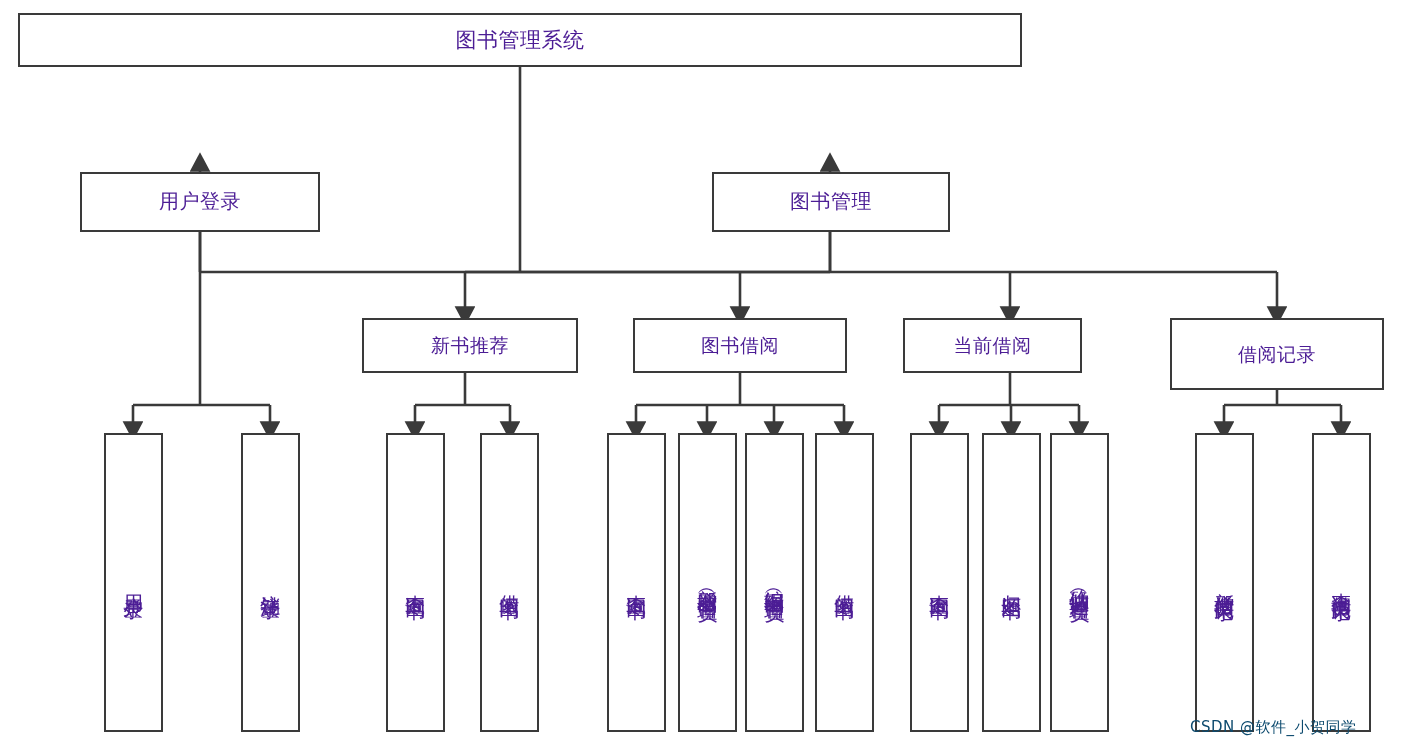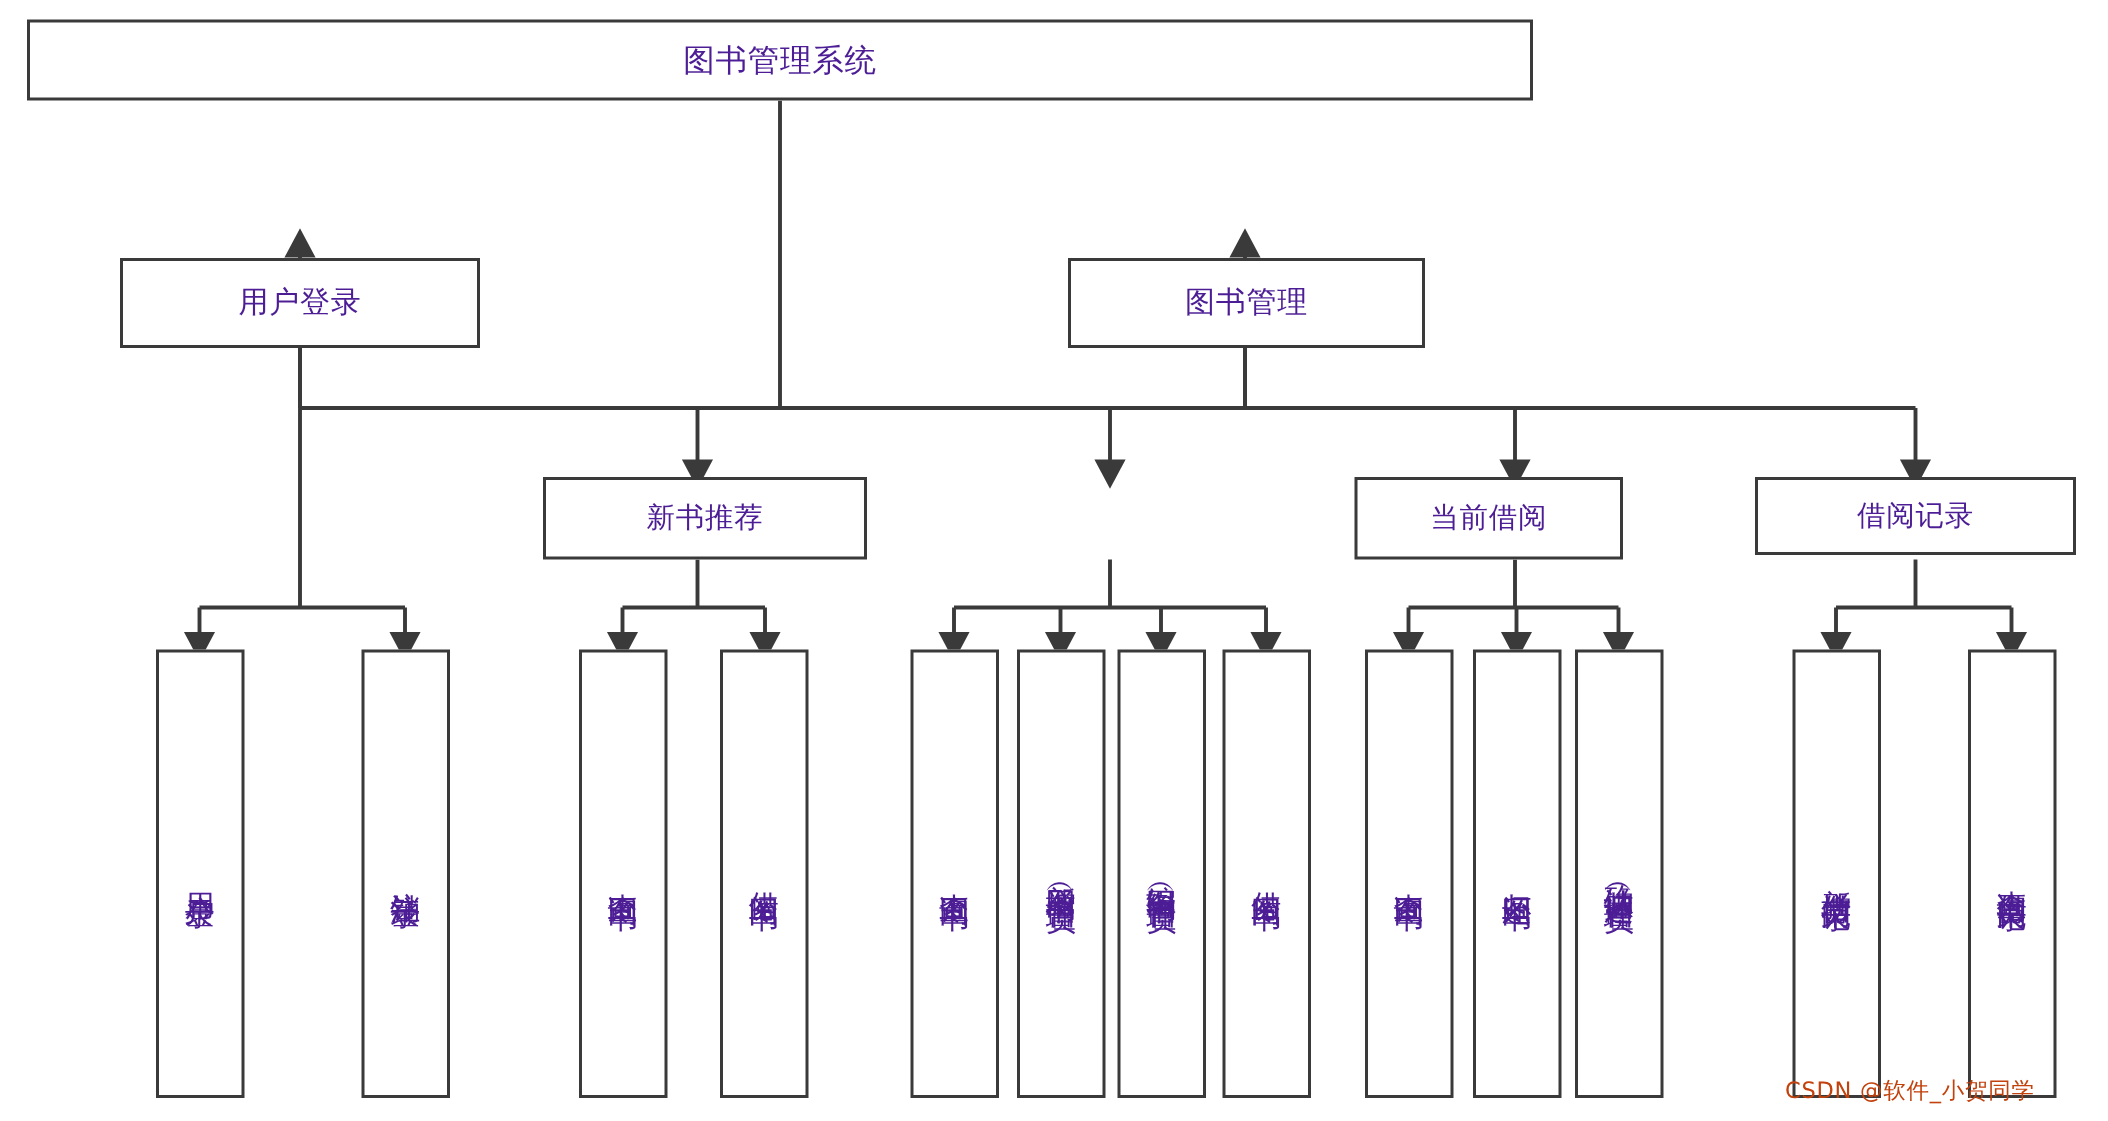--- a/index.html
+++ b/index.html
@@ -53,21 +53,21 @@
     writing-mode: vertical-rl;
     text-orientation: upright;
     font-size: 20px;
     line-height: 1.22;
     letter-spacing: 2px;
     white-space: nowrap;
   }
   .watermark {
     position: absolute;
     font-size: 15px;
-    color: #c2410c;
+    color: #0c4a6e;
     white-space: nowrap;
     letter-spacing: 0.5px;
   }
 </style>
 </head>
 <body>
 
 <div id="canvas">
 
   <svg class="wires" viewBox="0 0 1405 747" xmlns="http://www.w3.org/2000/svg">
@@ -128,24 +128,27 @@
   <div class="node lvl1" style="left:80px; top:172px; width:240px; height:60px;">
     <span class="label">用户登录</span>
   </div>
   <div class="node lvl2" style="left:362px; top:318px; width:216px; height:55px;">
     <span class="label">新书推荐</span>
   </div>
 
   <div class="node lvl1" style="left:712px; top:172px; width:238px; height:60px;">
     <span class="label">图书管理</span>
   </div>
+  <div class="node lvl2" style="left:633px; top:318px; width:214px; height:55px;">
+    <span class="label">图书借阅</span>
+  </div>
   <div class="node lvl2" style="left:903px; top:318px; width:179px; height:55px;">
     <span class="label">当前借阅</span>
   </div>
-  <div class="node lvl2" style="left:1170px; top:318px; width:214px; height:52px;">
+  <div class="node lvl2" style="left:1170px; top:318px; width:214px; height:72px;">
     <span class="label">借阅记录</span>
   </div>
 
   <div class="node leaf" style="left:104px; top:433px; width:59px; height:299px;">
     <span class="label">用户登录</span>
   </div>
   <div class="node leaf" style="left:241px; top:433px; width:59px; height:299px;">
     <span class="label">注销登录</span>
   </div>
 

